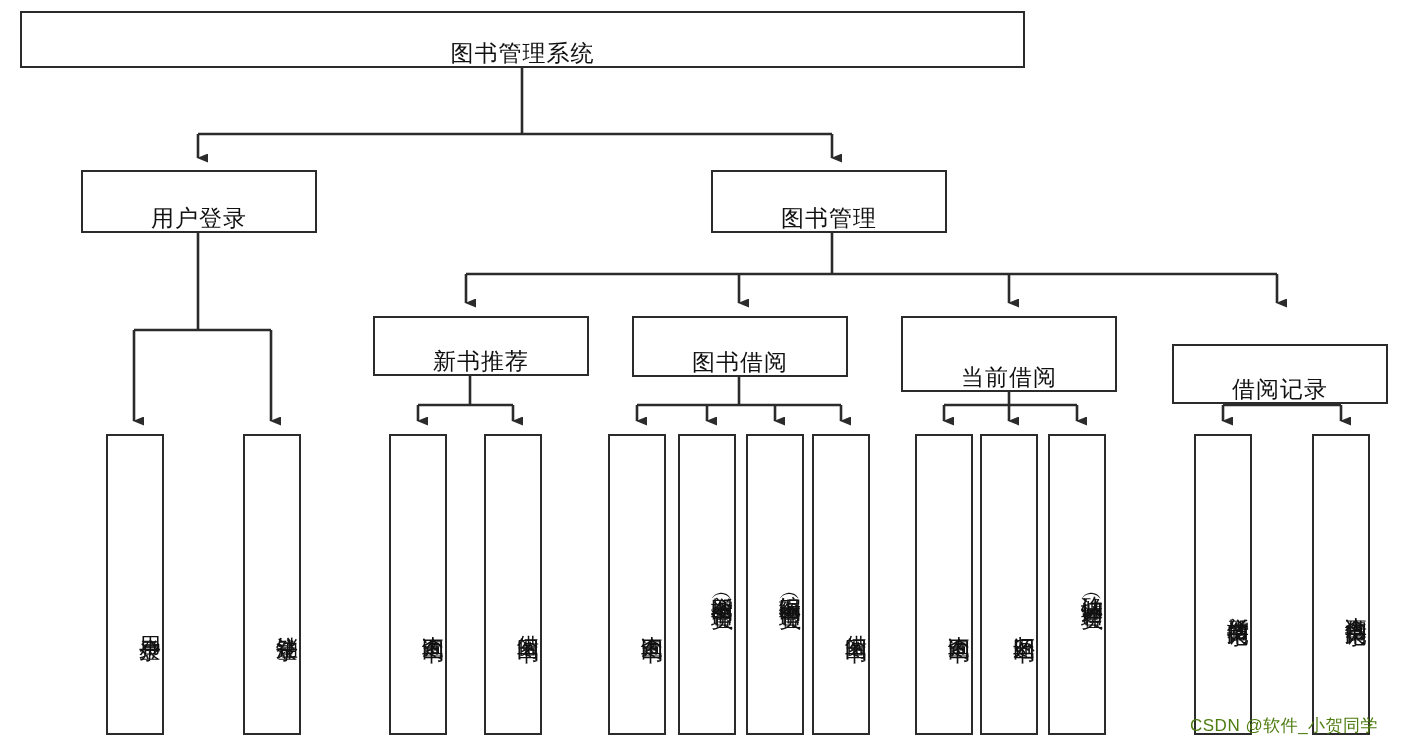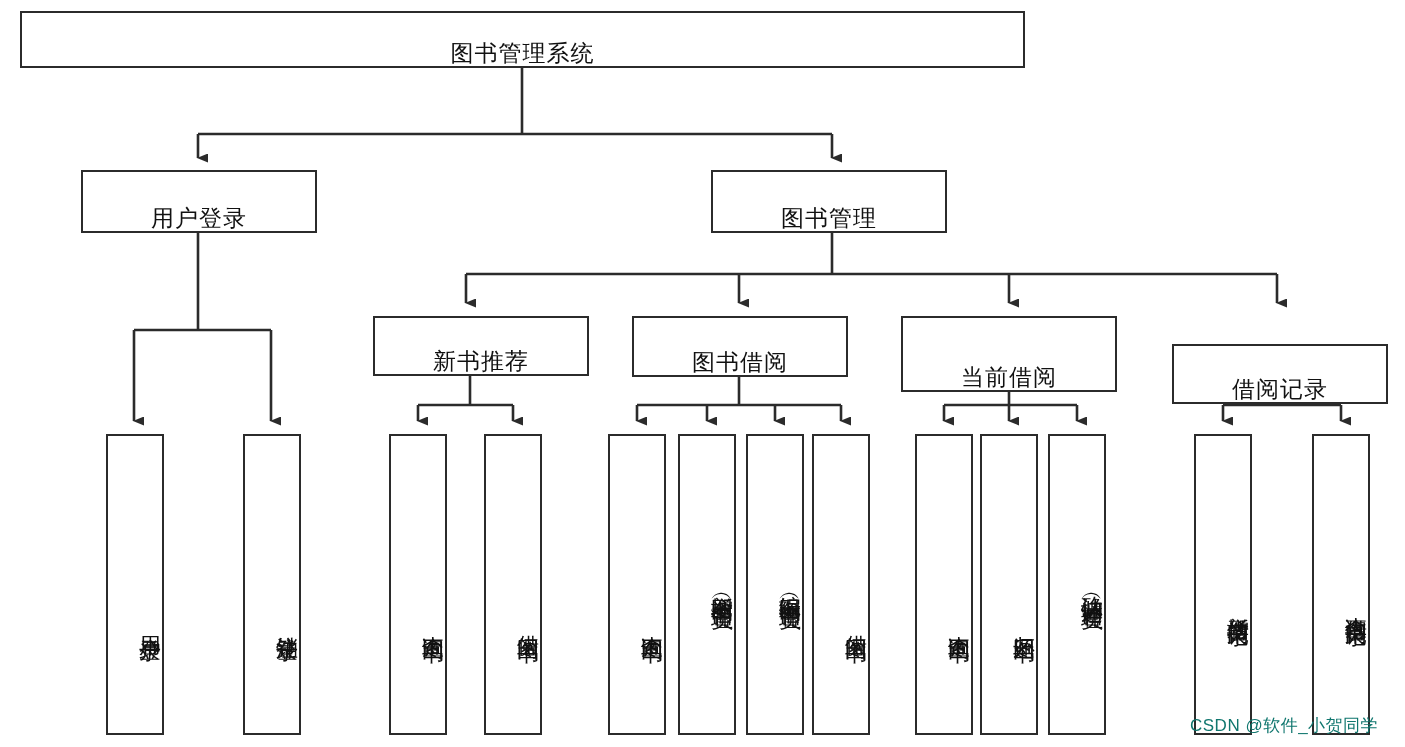--- a/index.html
+++ b/index.html
@@ -47,21 +47,21 @@
     line-height: 1.05;
   }
   .node.v.top-align {
     padding-top: 4px;
   }
   .watermark {
     position: absolute;
     left: 1190px;
     top: 714px;
     font-size: 17px;
-    color: #0f766e;
+    color: #4d7c0f;
     white-space: nowrap;
     z-index: 5;
     letter-spacing: 0.5px;
   }
 </style>
 </head>
 <body>
 
 <div id="canvas">
 

